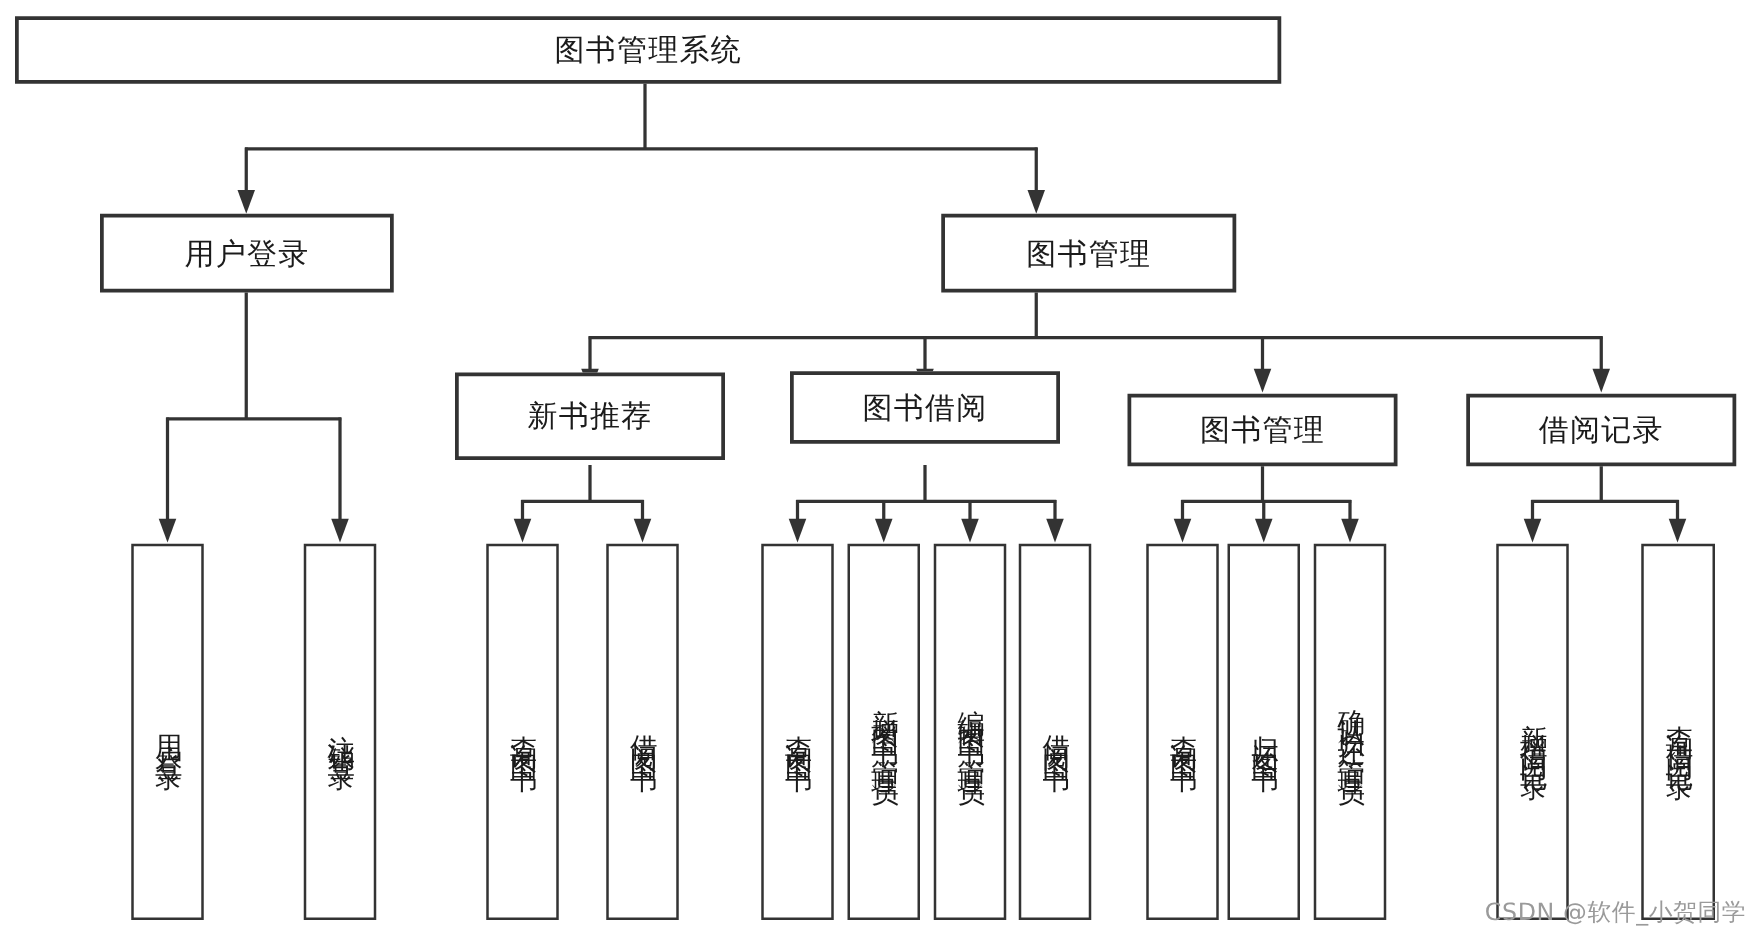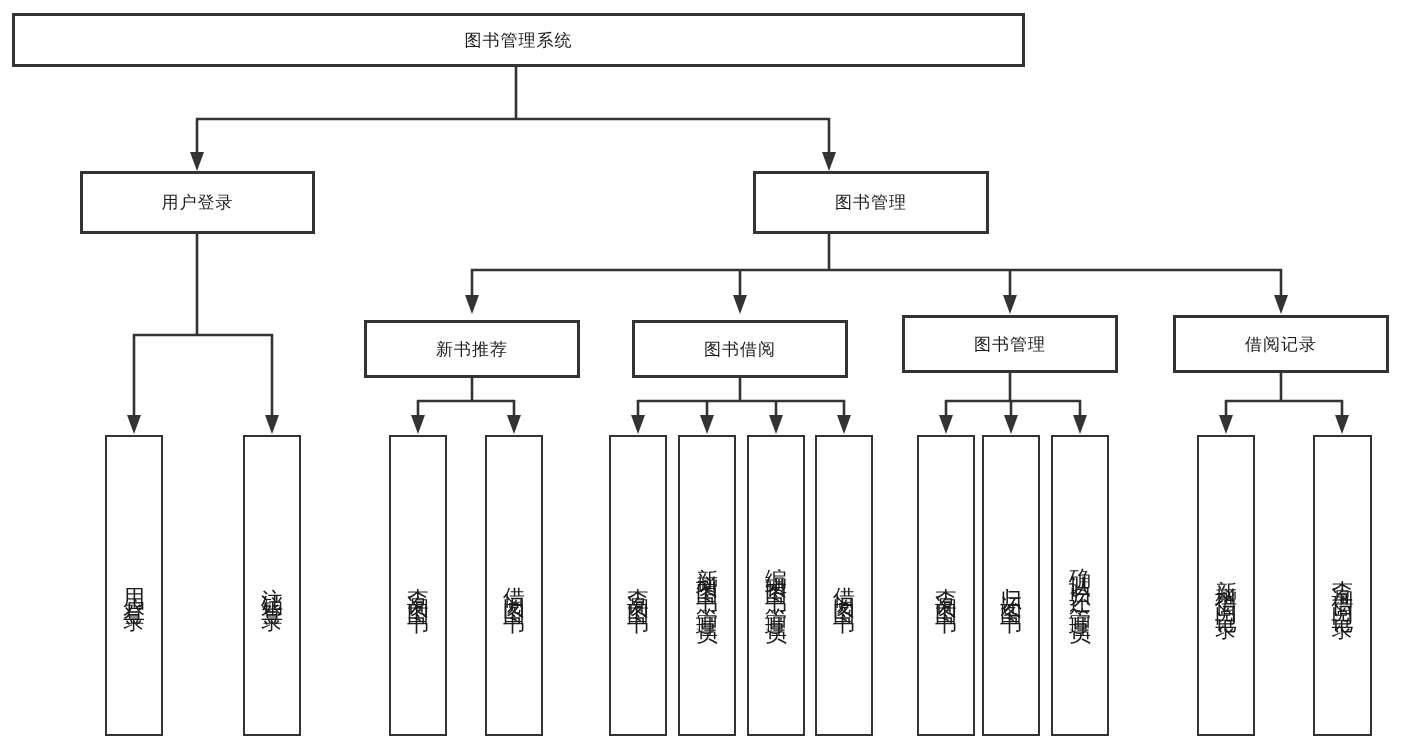--- a/index.html
+++ b/index.html
@@ -7,21 +7,21 @@
     position:relative;width:1405px;height:747px;background:#ffffff;
     font-family:"DejaVu Sans","Liberation Sans",sans-serif;overflow:hidden;
   }
   #connector-svg{position:absolute;left:0;top:0;width:1405px;height:747px;}
   .box{
     position:absolute;background:#ffffff;border:3px solid #333333;
     box-sizing:border-box;display:flex;align-items:center;justify-content:center;
     color:#1b1b1b;
   }
   .box.leaf{border-width:2.5px;}
-  .h-label{font-size:17px;letter-spacing:1px;white-space:nowrap;}
+  .h-label{font-size:24px;letter-spacing:1px;white-space:nowrap;}
   .v-label{
     writing-mode:vertical-rl;text-orientation:mixed;
     font-size:22px;letter-spacing:8px;line-height:1.1;
   }
   .watermark{
     position:absolute;right:8px;bottom:4px;z-index:5;
     font-size:19px;color:#9a9a9a;letter-spacing:0.5px;white-space:nowrap;
   }
 </style>
 </head>
@@ -99,24 +99,24 @@
     <span class="h-label">图书管理系统</span>
   </div>
 
   <div class="box" style="left:80px;top:171px;width:235px;height:63px">
     <span class="h-label">用户登录</span>
   </div>
   <div class="box" style="left:753px;top:171px;width:236px;height:63px">
     <span class="h-label">图书管理</span>
   </div>
 
-  <div class="box" style="left:364px;top:320px;width:216px;height:58px">
+  <div class="box" style="left:364px;top:298px;width:216px;height:70px">
     <span class="h-label">新书推荐</span>
   </div>
-  <div class="box" style="left:632px;top:320px;width:216px;height:58px">
+  <div class="box" style="left:632px;top:297px;width:216px;height:58px">
     <span class="h-label">图书借阅</span>
   </div>
   <div class="box" style="left:902px;top:315px;width:216px;height:58px">
     <span class="h-label">图书管理</span>
   </div>
   <div class="box" style="left:1173px;top:315px;width:216px;height:58px">
     <span class="h-label">借阅记录</span>
   </div>
 
   <div class="box leaf" style="left:105px;top:435px;width:58px;height:301px">
@@ -156,14 +156,15 @@
     <span class="v-label">确认归还（管理员）</span>
   </div>
 
   <div class="box leaf" style="left:1197px;top:435px;width:58px;height:301px">
     <span class="v-label">新增借阅记录</span>
   </div>
   <div class="box leaf" style="left:1313px;top:435px;width:59px;height:301px">
     <span class="v-label">查询借阅记录</span>
   </div>
 
+  <div class="watermark">CSDN @软件_小贺同学</div>
 
 </div>
 
 </body></html>

